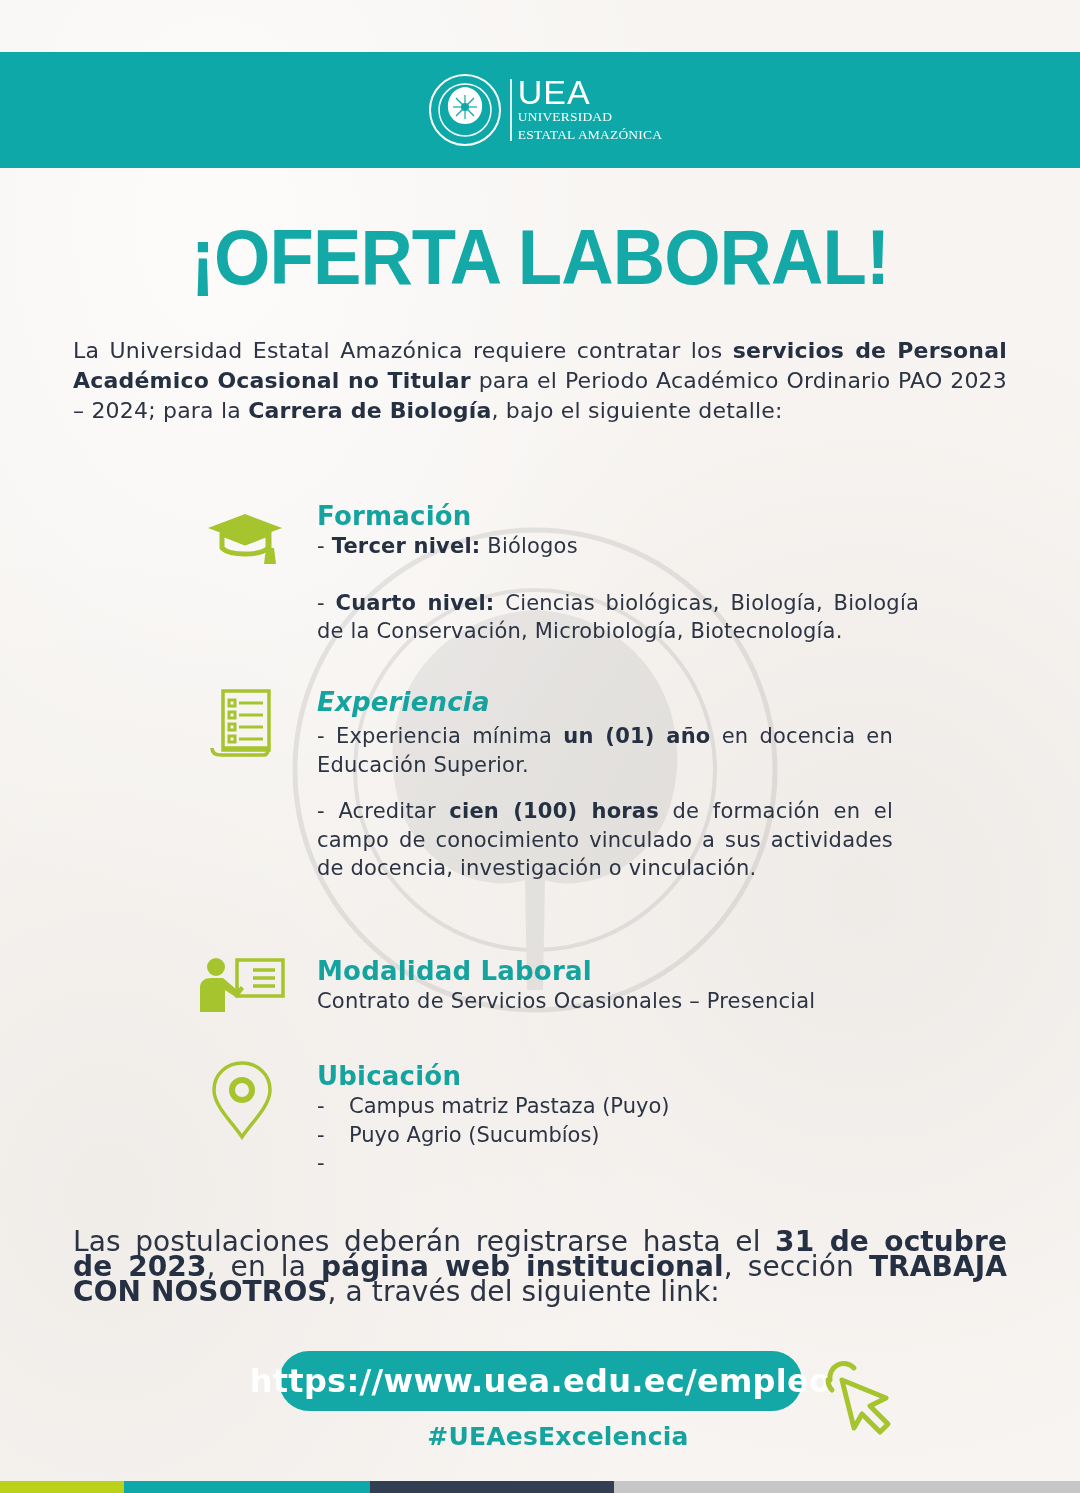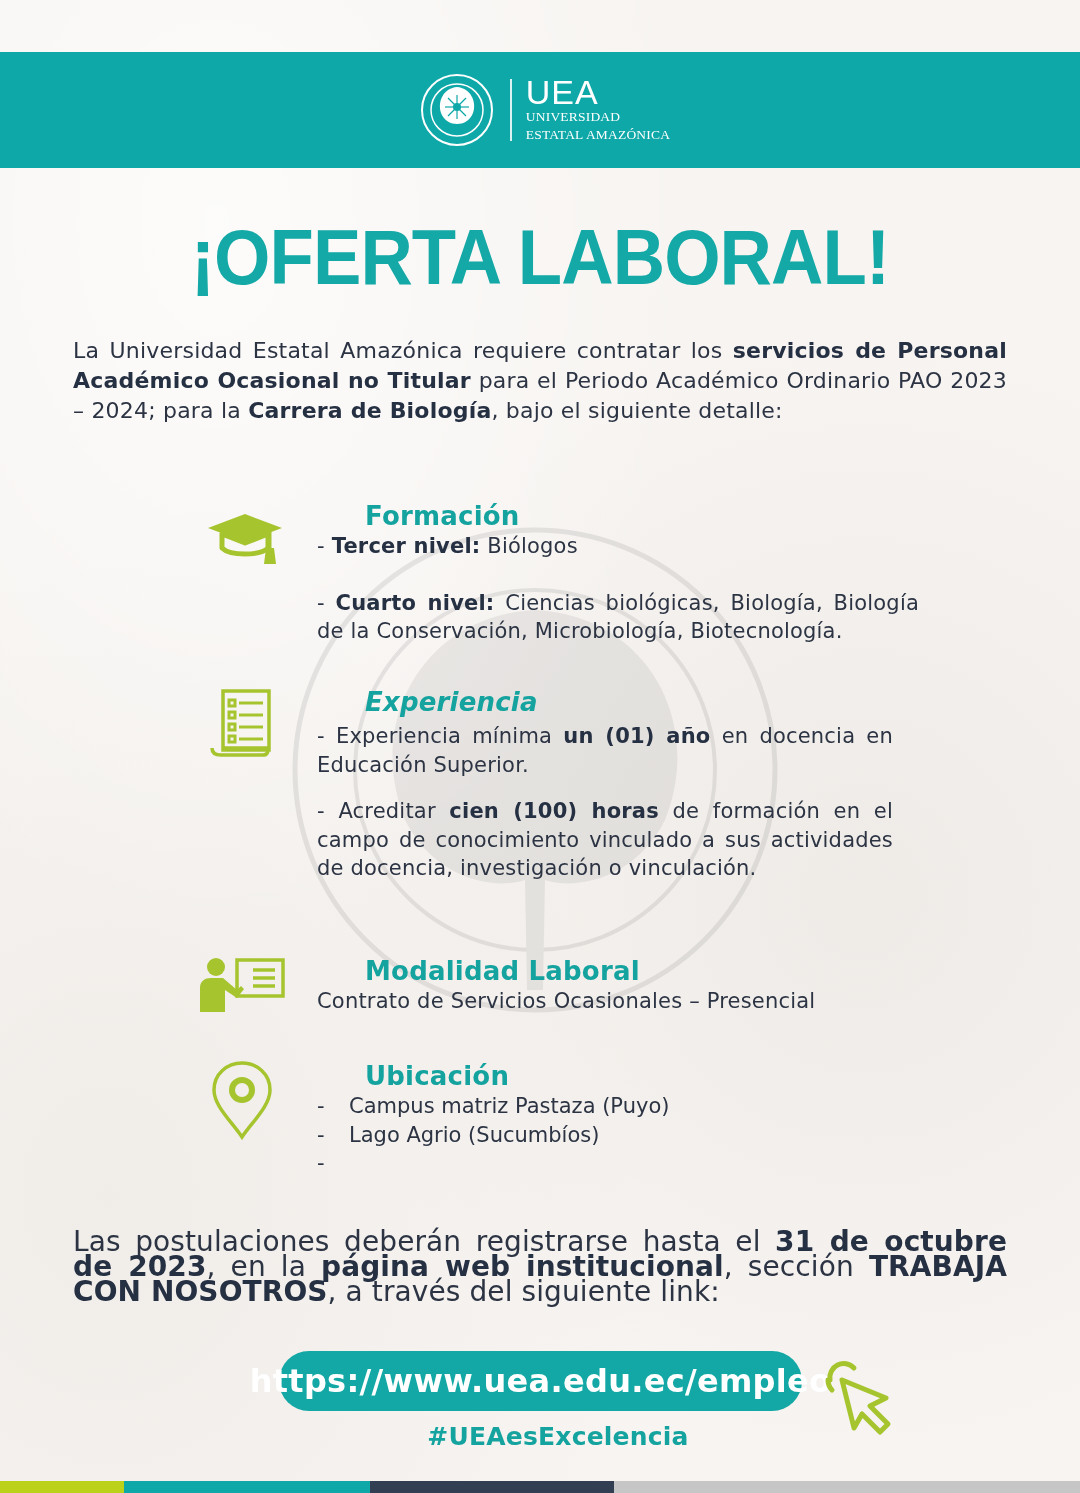--- a/index.html
+++ b/index.html
@@ -18,21 +18,21 @@
         radial-gradient(ellipse at 80% 60%, rgba(230,226,222,0.5), rgba(255,255,255,0) 45%),
         radial-gradient(ellipse at 10% 80%, rgba(235,232,228,0.6), rgba(255,255,255,0) 40%),
         #f7f4f1;
     }
     
     .header {
       position: absolute; left: 0; top: 52px; width: 1080px; height: 116px;
       background: #0fa8a8;
       display: flex; align-items: center; justify-content: center;
     }
-    .logo-wrap { display: flex; align-items: center; gap: 12px; margin-left: 10px; }
+    .logo-wrap { display: flex; align-items: center; gap: 4px; margin-left: 10px; }
     .seal {
       width: 74px; height: 74px; position: relative;
     }
     .logo-divider { width: 2px; height: 62px; background: rgba(255,255,255,0.85); margin: 0 2px 0 4px; }
     .logo-text { display: flex; flex-direction: column; color: #ffffff; }
     .logo-abbr { font-family: "Liberation Sans", sans-serif; font-size: 34px; line-height: 32px; letter-spacing: 1px; font-weight: 400; }
     .logo-line { font-family: Liberation Serif, serif; font-size: 13.5px; line-height: 18px; letter-spacing: 0.2px; }
 
     
     .title {
@@ -57,21 +57,20 @@
       opacity: 0.14;
     }
 
     
     .section { position: absolute; left: 0; width: 1080px; }
     .sec-icon { position: absolute; }
     .sec-body { position: absolute; left: 317px; }
     .sec-title {
       font-size: 26px; line-height: 32px; font-weight: 700; color: #15a39f;
       letter-spacing: 0.2px;
-      margin-left: 48px;
     }
     .sec-text { font-size: 21px; line-height: 28.5px; color: #2c3444; text-align: justify; letter-spacing: 0.2px; }
     .sec-text + .sec-text { margin-top: 28px; }
     .loc-item { font-size: 21px; line-height: 28.5px; display: flex; }
     .loc-dash { width: 32px; display: inline-block; }
 
     
     .closing {
       position: absolute; left: 73px; top: 1229px; width: 934px;
       font-size: 28px; line-height: 25px; text-align: justify; color: #2c3444;
@@ -194,21 +193,21 @@
     <circle cx="32" cy="30" r="10" fill="none" stroke="#a6c42e" stroke-width="6"></circle>
   </svg>
   <div class="sec-body" style="width:600px;">
     <div class="sec-title">Ubicación</div>
     <div class="loc-item">
         <span class="loc-dash">-</span>
         <span>Campus matriz Pastaza (Puyo)</span>
       </div>
     <div class="loc-item">
         <span class="loc-dash">-</span>
-        <span>Lago Agrio (Sucumbíos)</span>
+        <span>Puyo Agrio (Sucumbíos)</span>
       </div>
     <div class="loc-item">
         <span class="loc-dash">-</span>
       </div>
   </div>
 </div>
 
 <p class="closing"><span>Las postulaciones deberán registrarse hasta el </span><b>31 de octubre de 2023</b><span>, en la </span><b>página web institucional</b><span>, sección </span><b>TRABAJA CON NOSOTROS</b><span>, a través del siguiente link:</span></p>
 
 <a class="link-pill">https://www.uea.edu.ec/empleo</a>

